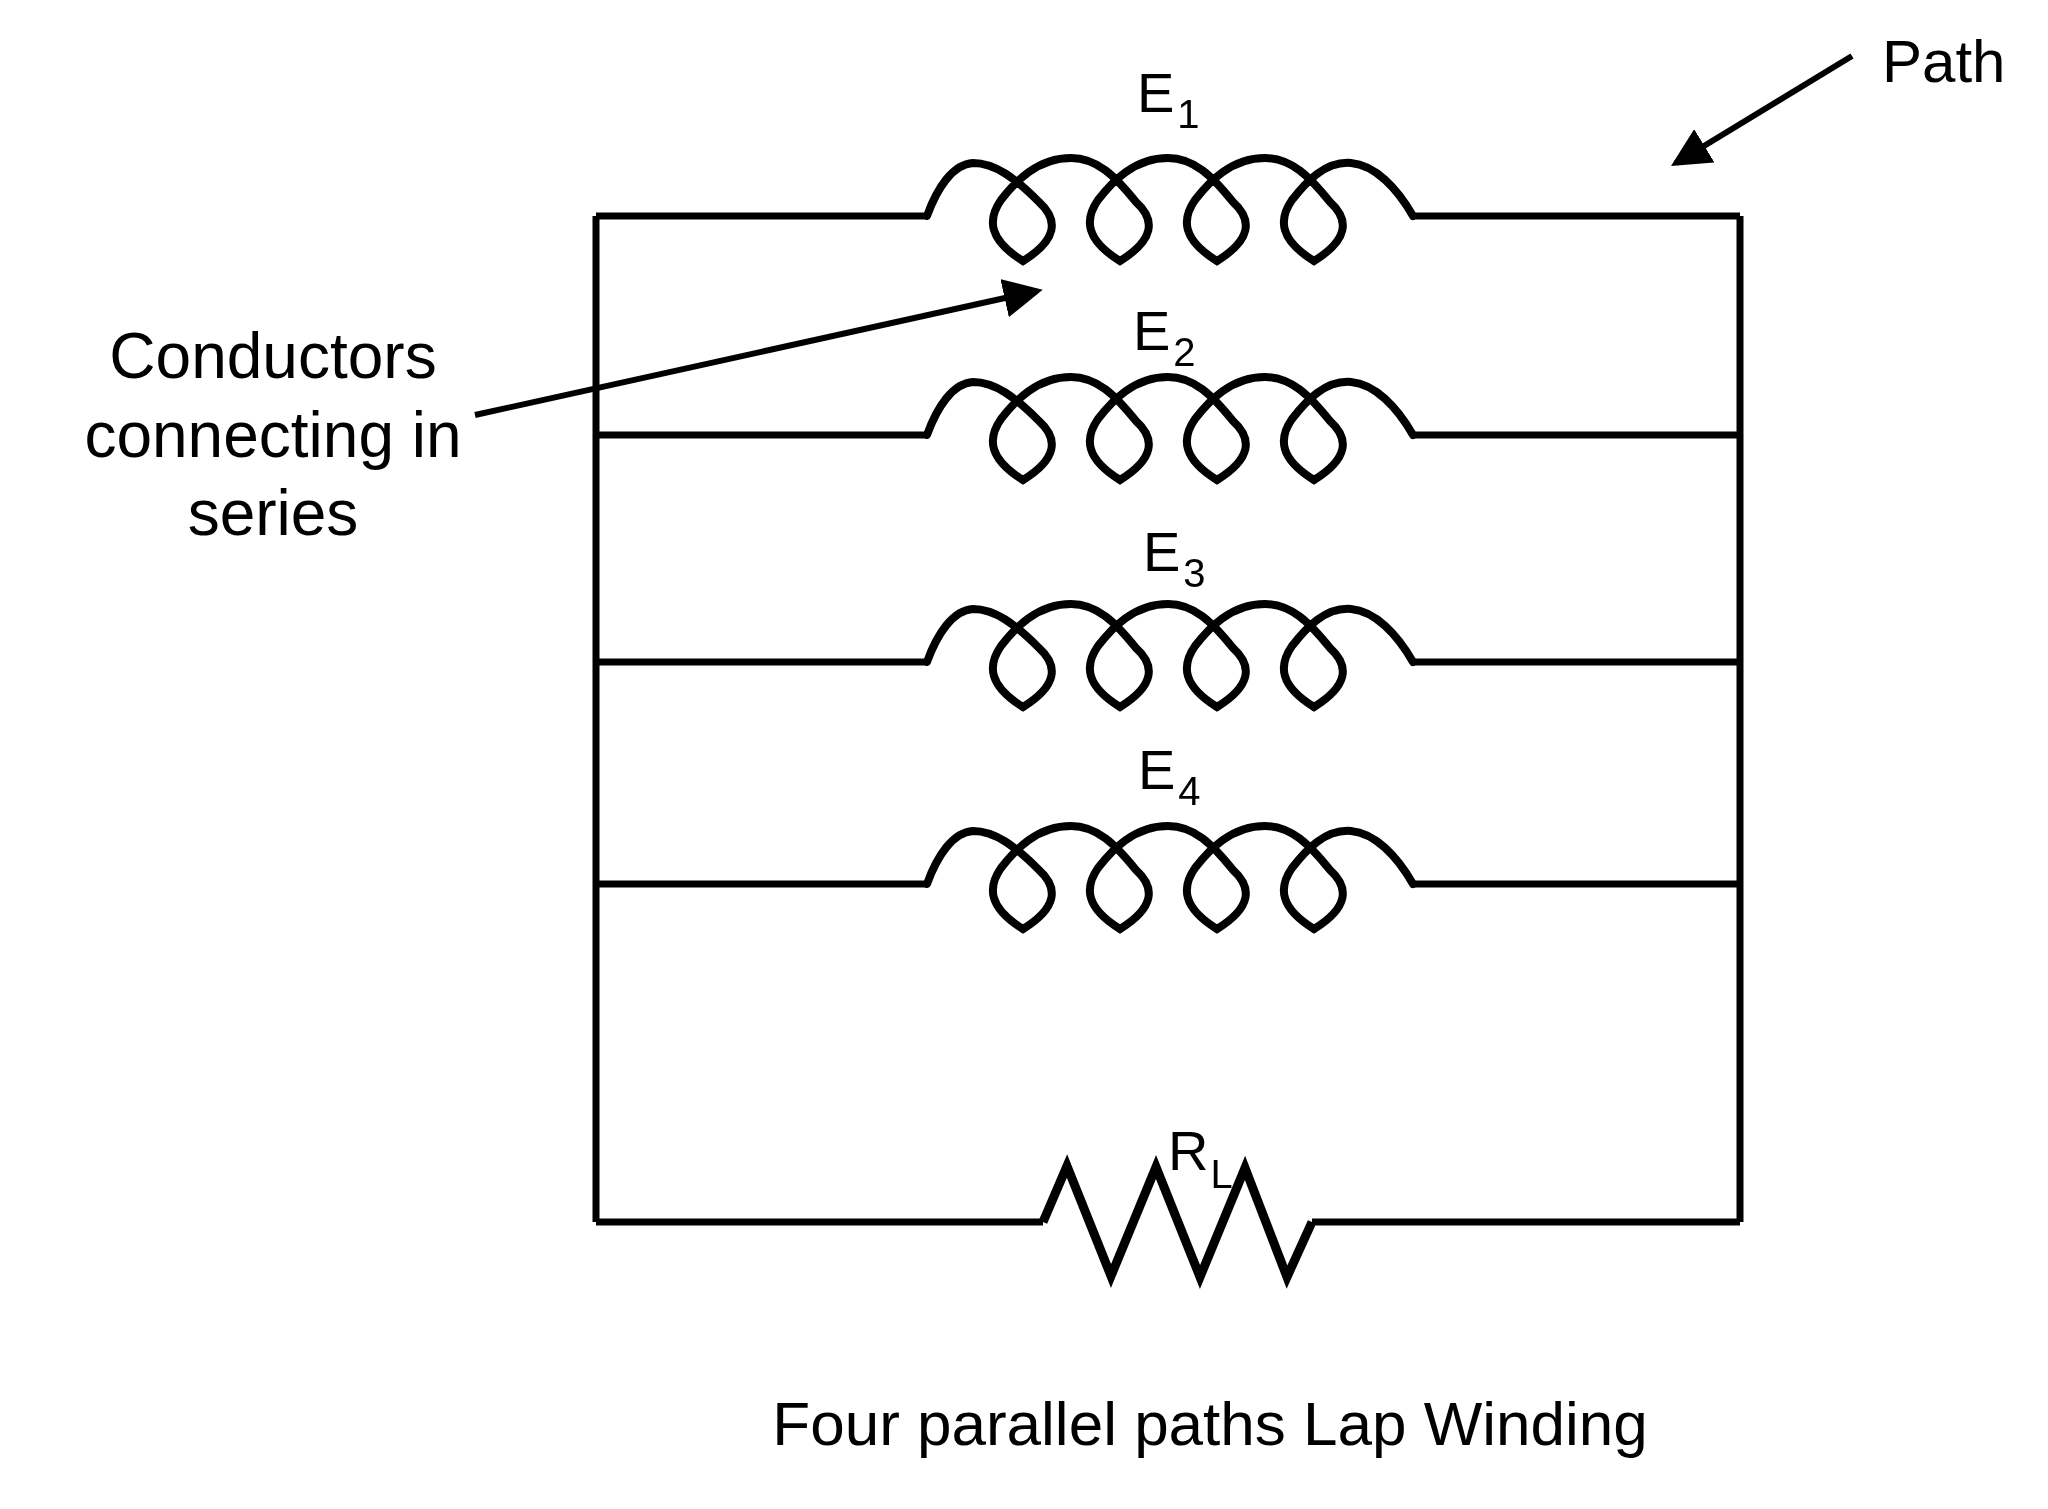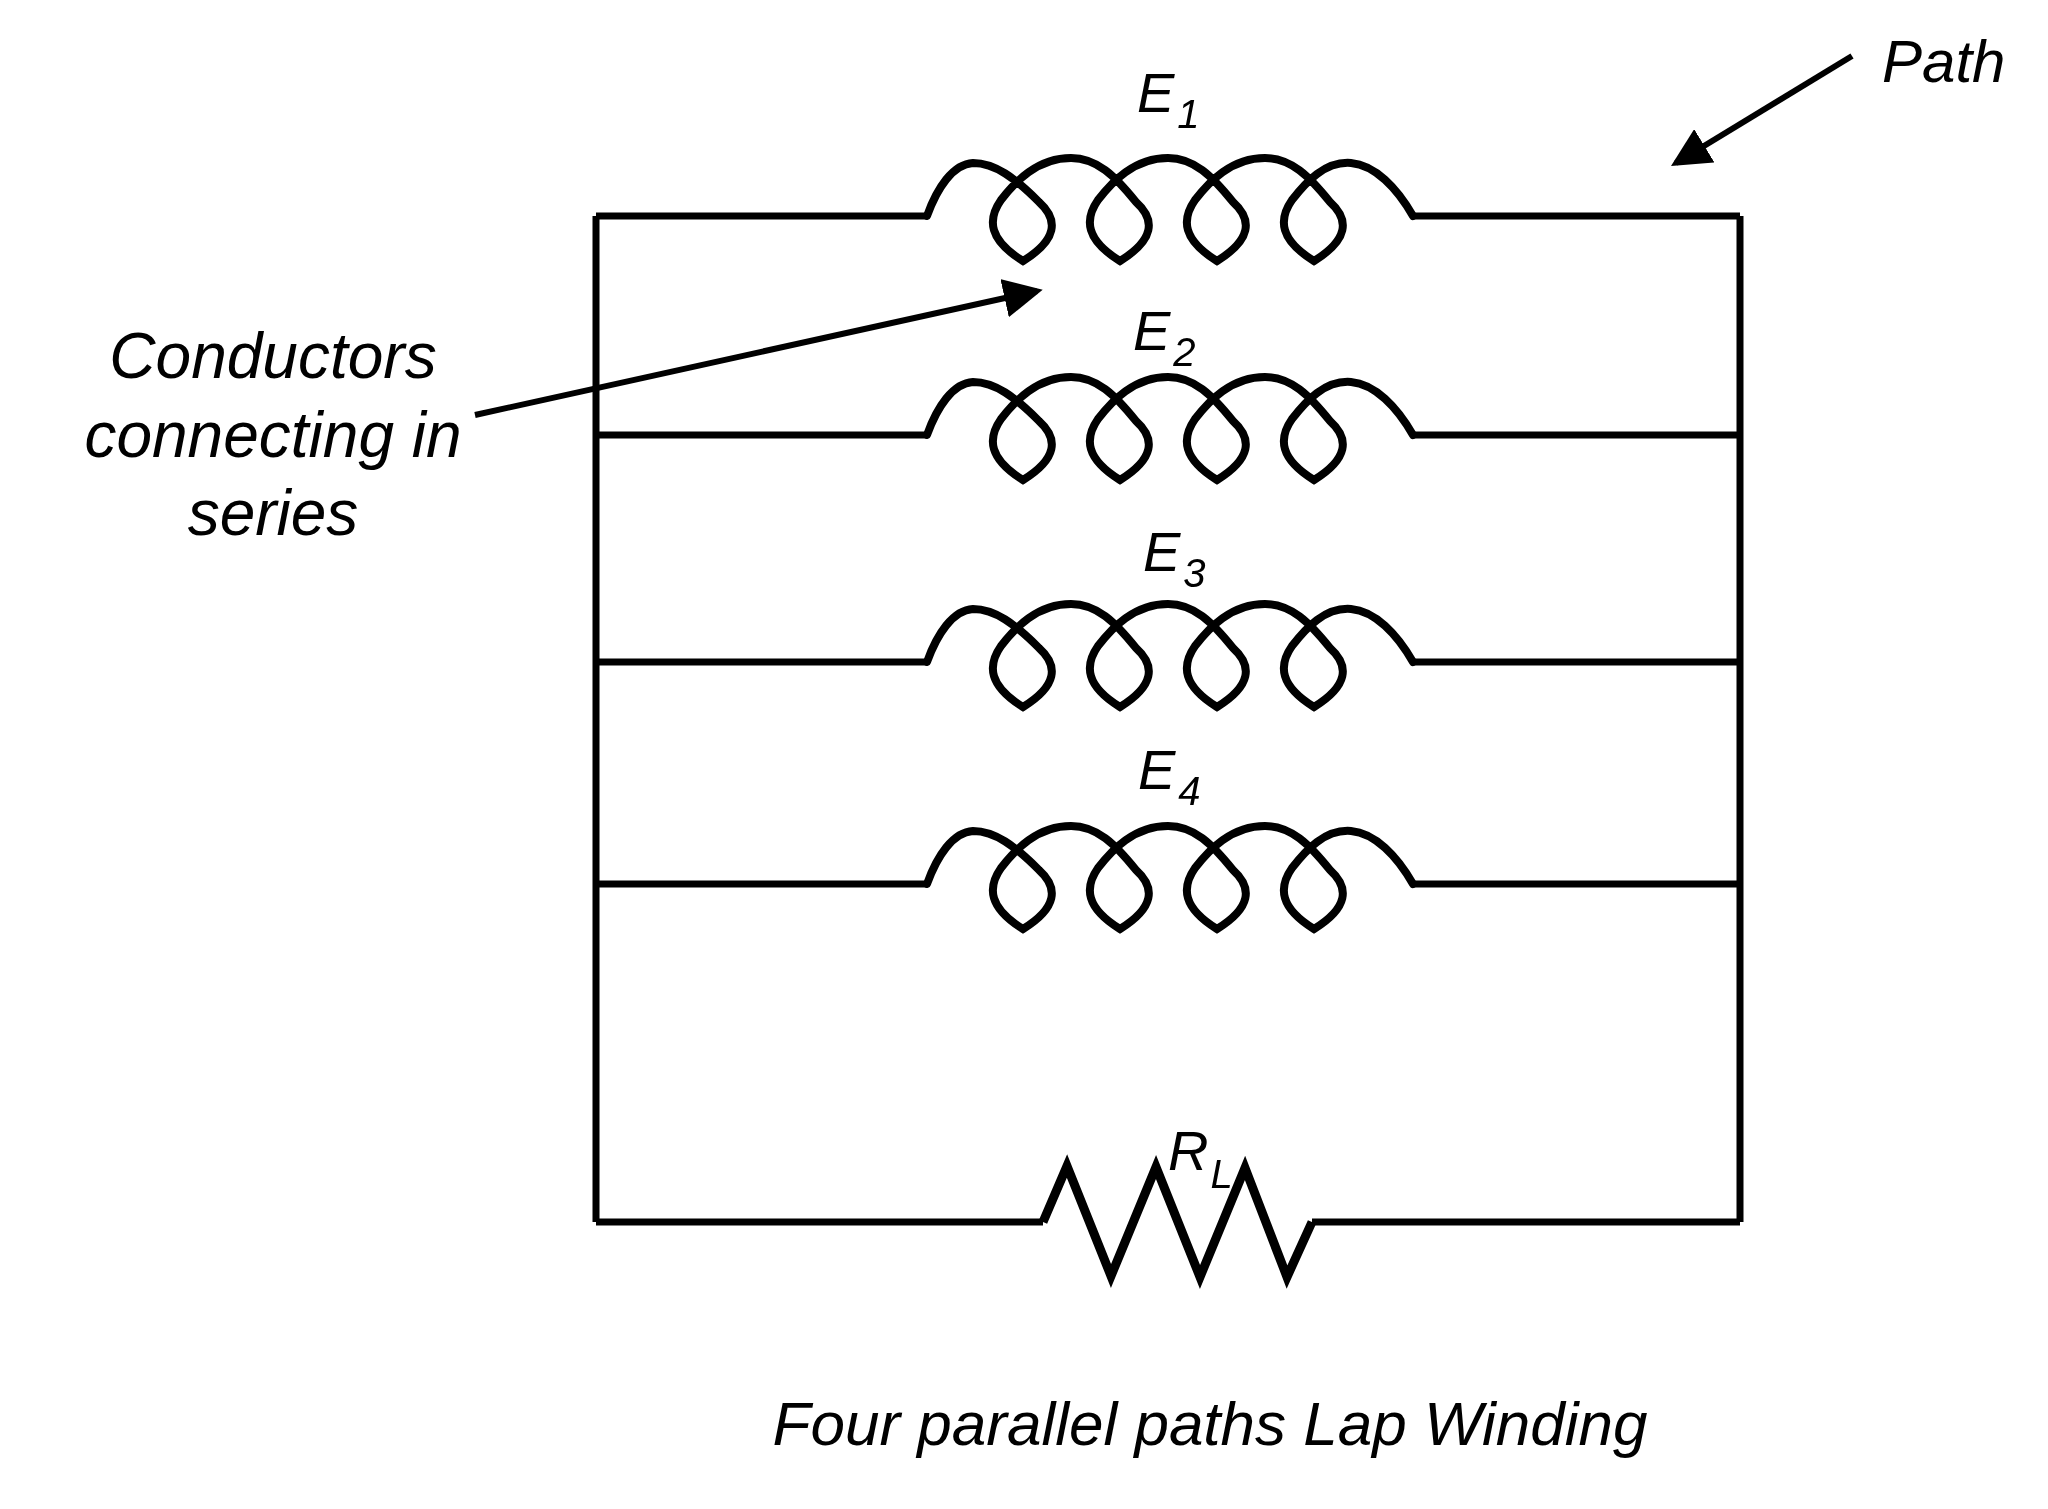--- a/index.html
+++ b/index.html
@@ -6,21 +6,20 @@
     margin: 0;
     padding: 0;
     background: #ffffff;
   }
   .canvas {
     position: relative;
     width: 1790px;
     height: 1509px;
     background: #ffffff;
     font-family: "Liberation Sans", sans-serif;
-    font-style: italic;
   }
   svg text {
     font-family: "Liberation Sans", sans-serif;
     fill: #000000;
   }
   .wire   { stroke: #000000; stroke-width: 7; fill: none; }
   .coil   { stroke: #000000; stroke-width: 8; fill: none; stroke-linecap: round; }
   .res    { stroke: #000000; stroke-width: 9; fill: none; stroke-linejoin: miter; stroke-linecap: butt; }
   .leader { stroke: #000000; stroke-width: 6; fill: none; }
   .lbl-main { font-size: 56px; }

